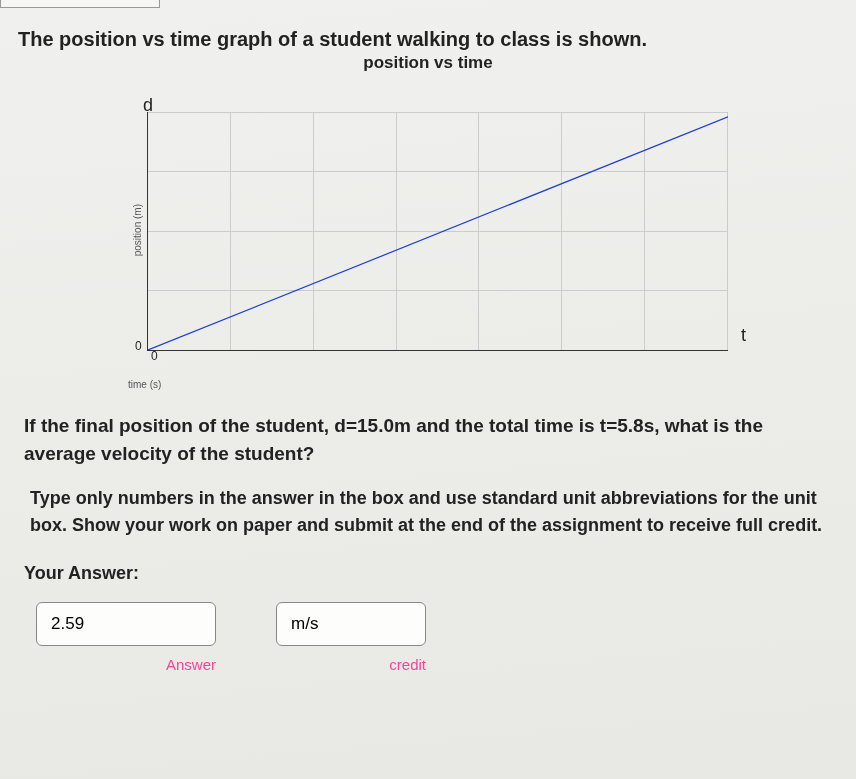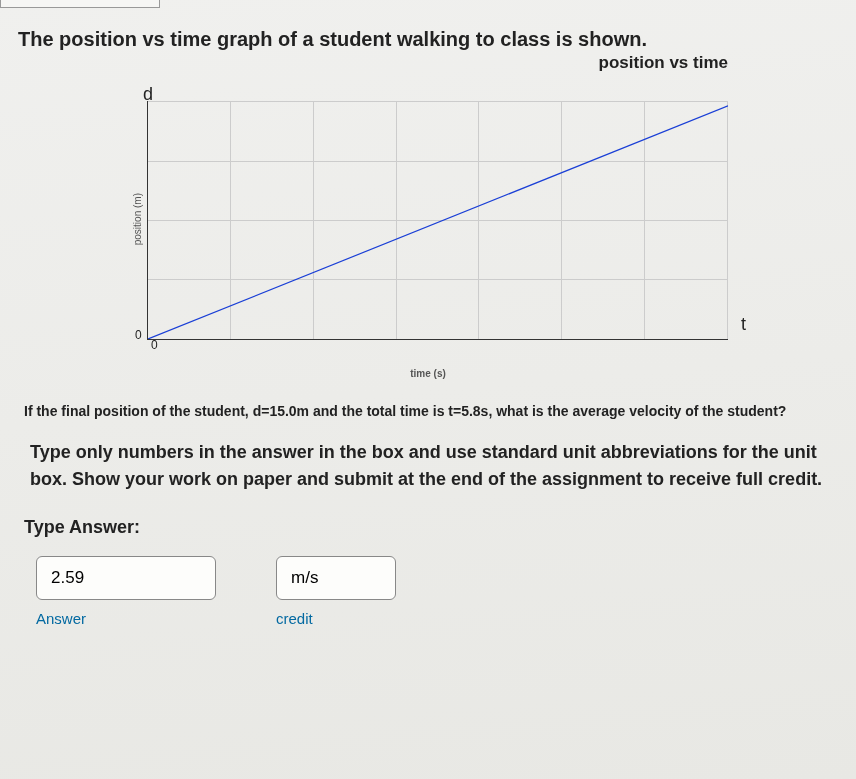--- a/index.html
+++ b/index.html
@@ -23,24 +23,24 @@
   .intro {
     font-size: 20px;
     font-weight: bold;
     margin: 16px 0 2px 0;
   }
   .chart-wrap {
     width: 600px;
     margin: 0 auto 10px auto;
   }
   .chart-title {
-    text-align: right;
+    text-align: center;
     font-weight: bold;
     font-size: 17px;
-    margin-bottom: 11px;
+    margin-bottom: 22px;
   }
   .chart-area {
     position: relative;
     height: 270px;
     display: flex;
   }
   .ylabel {
     writing-mode: vertical-rl;
     transform: rotate(180deg);
     font-size: 10px;
@@ -67,28 +67,27 @@
   .origin-row { height:14px; position:relative; }
   .origin-y { position:absolute; left:-12px; top:-12px; font-size:12px; }
   .origin-x { position:absolute; left:4px; top:-2px; font-size:12px; }
   .axis-t {
     position:absolute;
     right:-18px;
     bottom:4px;
     font-size:18px;
   }
   .xlabel {
-    text-align:center;
+    text-align:left;
     font-size:10px;
     color:#555;
     margin-top:14px;
-    font-weight:bold;
   }
   .body-text {
-    font-size: 14px;
+    font-size: 19px;
     font-weight: bold;
     line-height: 1.45;
     margin: 22px 6px 0 6px;
   }
   .body-text2 {
     font-size: 18px;
     font-weight: bold;
     line-height: 1.5;
     margin: 18px 6px 0 12px;
   }
@@ -96,34 +95,34 @@
     font-size: 18px;
     font-weight: bold;
     margin: 24px 6px 18px 6px;
   }
   .answer-row {
     display:flex;
     gap: 60px;
     margin-left: 18px;
     align-items:flex-start;
   }
-  .field { display:flex; flex-direction:column; align-items:flex-start; }
+  .field { display:flex; flex-direction:column; align-items:flex-end; }
   .input {
     width: 180px;
     height: 44px;
     border: 1.5px solid #888;
     border-radius: 6px;
     background: #fdfdfb;
     font-size: 17px;
     padding: 0 14px;
     outline: none;
   }
   .caption {
     font-size: 15px;
-    color: #0369a1;
+    color: #ec4899;
     margin-top: 10px;
   }
 </style>
 </head>
 <body>
 
 <div class="frame-tab"></div>
 
 <p class="intro">The position vs time graph of a student walking to class is shown.</p>
 
@@ -144,24 +143,24 @@
         <span class="origin-x">0</span>
       </div>
     </div>
   </div>
   <div class="xlabel">time (s)</div>
 </div>
 
 <p class="body-text">If the final position of the student, d=15.0m and the total time is t=5.8s, what is the average velocity of the student?</p>
 <p class="body-text2">Type only numbers in the answer in the box and use standard unit abbreviations for the unit box. Show your work on paper and submit at the end of the assignment to receive full credit.</p>
 
-<p class="your-answer">Type Answer:</p>
+<p class="your-answer">Your Answer:</p>
 
 <div class="answer-row">
   <div class="field">
     <input class="input" value="2.59" style="">
     <div class="caption">Answer</div>
   </div>
   <div class="field">
-    <input class="input" style="width: 120px;" value="m/s">
+    <input class="input" style="width: 150px;" value="m/s">
     <div class="caption">credit</div>
   </div>
 </div>
 
 </body></html>

